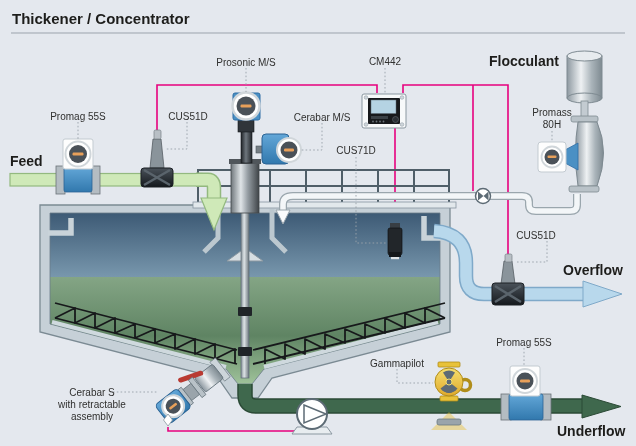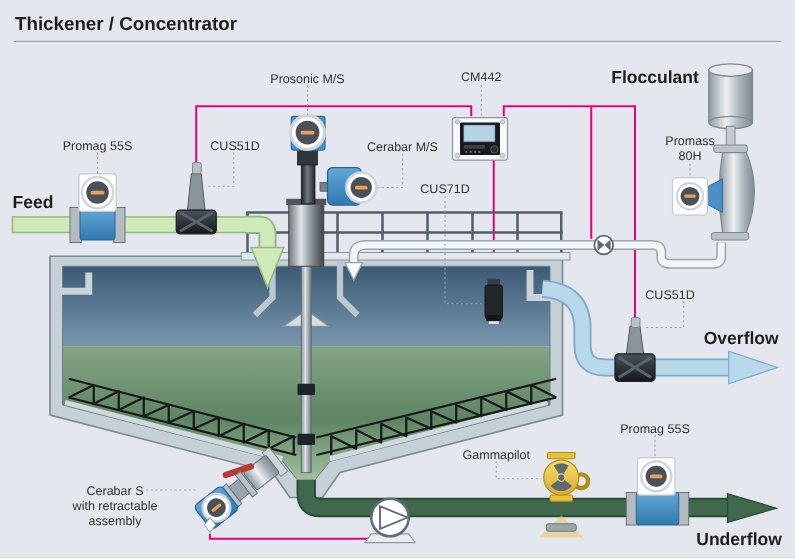--- a/index.html
+++ b/index.html
@@ -1,16 +1,16 @@
 <!DOCTYPE html>
 <html><head>
 <meta charset="utf-8">
 <style>
   html,body{margin:0;padding:0;background:#e4e8ee;}
-  #stage{position:relative;width:636px;height:446px;background:#84cc16;overflow:hidden;
+  #stage{position:relative;width:636px;height:446px;background:#f0abfc;overflow:hidden;
          font-family:"Liberation Sans","DejaVu Sans",sans-serif;}
   svg{display:block}
   .lbl{font-size:10px;fill:#30302f;}
   .lbl-bold{font-size:14px;font-weight:bold;fill:#1d1d1b;}
   .title{font-size:15px;font-weight:bold;fill:#1d1d1b;}
   .leader{stroke:#98a1a9;stroke-width:0.9;stroke-dasharray:1.6 2.2;fill:none;}
   .signal{stroke:#e6007e;stroke-width:1.6;fill:none;}
   .rail{stroke:#4f5e68;stroke-width:2;fill:none;}
 </style>
 </head>

